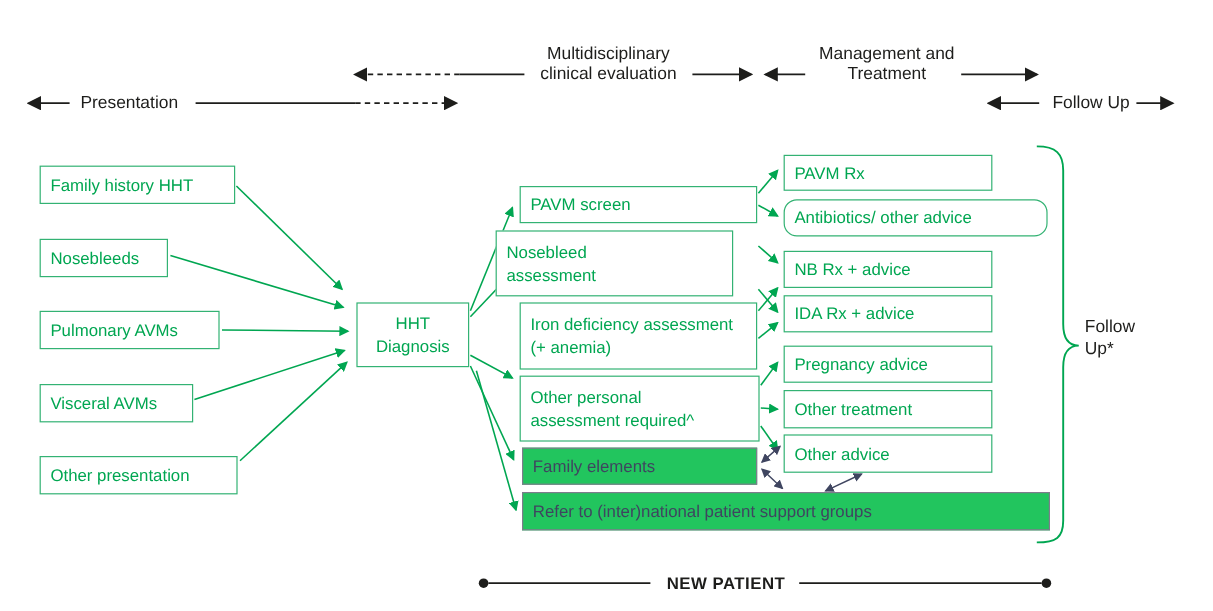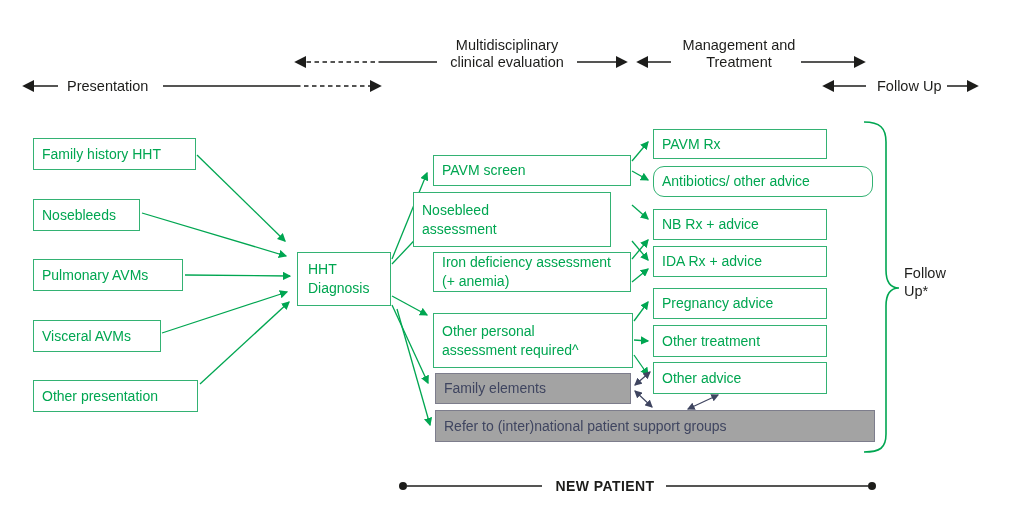--- a/index.html
+++ b/index.html
@@ -10,23 +10,23 @@
   body{font-family:"Liberation Sans",sans-serif;background:#fff;}
   #canvas{position:relative;width:1011px;height:509px;background:var(--bg);overflow:hidden;}
   .gbox{
     position:absolute;border:1.5px solid var(--green-border);color:var(--green);
     font-size:14px;line-height:19px;display:flex;align-items:center;
     padding:0 8px;background:#fff;
   }
   .sbox{
     position:absolute;border:1.5px solid var(--slate-border);color:var(--slate-text);
     font-size:14px;line-height:19px;display:flex;align-items:center;
-    padding:0 8px;background:#a3a3a3;
+    padding:0 8px;background:#22c55e;
   }
-  .center{justify-content:center;}
+  .center{justify-content:center;text-align:center;}
   .hdr{
     position:absolute;color:var(--ink);font-size:14.5px;line-height:17px;
     text-align:center;
   }
   .hdr-left{text-align:left;}
   .brace-label{
     position:absolute;color:var(--ink);font-size:14.5px;line-height:18px;
   }
   .footer-label{
     position:absolute;color:var(--ink);font-size:14px;font-weight:bold;
@@ -114,21 +114,21 @@
   <div class="gbox" style="left:33px;top:138px;width:163px;height:32px;">Family history HHT</div>
   <div class="gbox" style="left:33px;top:199px;width:107px;height:32px;">Nosebleeds</div>
   <div class="gbox" style="left:33px;top:259px;width:150px;height:32px;">Pulmonary AVMs</div>
   <div class="gbox" style="left:33px;top:320px;width:128px;height:32px;">Visceral AVMs</div>
   <div class="gbox" style="left:33px;top:380px;width:165px;height:32px;">Other presentation</div>
 
   <div class="gbox center" style="left:297px;top:252px;width:94px;height:54px;padding:0 10px;">HHT Diagnosis</div>
 
   <div class="gbox" style="left:433px;top:155px;width:198px;height:31px;">PAVM screen</div>
   <div class="gbox" style="left:413px;top:192px;width:198px;height:55px;padding-right:60px;">Nosebleed assessment</div>
-  <div class="gbox" style="left:433px;top:252px;width:198px;height:40px;">Iron deficiency assessment (+ anemia)</div>
+  <div class="gbox" style="left:433px;top:252px;width:198px;height:56px;">Iron deficiency assessment (+ anemia)</div>
   <div class="gbox" style="left:433px;top:313px;width:200px;height:55px;padding-right:30px;">Other personal assessment required^</div>
   <div class="sbox" style="left:435px;top:373px;width:196px;height:31px;">Family elements</div>
   <div class="sbox" style="left:435px;top:410px;width:440px;height:32px;">Refer to (inter)national patient support groups</div>
 
   <div class="gbox" style="left:653px;top:129px;width:174px;height:30px;">PAVM Rx</div>
   <div class="gbox" style="left:653px;top:166px;width:220px;height:31px;border-radius:11px;">Antibiotics/ other advice</div>
   <div class="gbox" style="left:653px;top:209px;width:174px;height:31px;">NB Rx + advice</div>
   <div class="gbox" style="left:653px;top:246px;width:174px;height:31px;">IDA Rx + advice</div>
   <div class="gbox" style="left:653px;top:288px;width:174px;height:31px;">Pregnancy advice</div>
   <div class="gbox" style="left:653px;top:325px;width:174px;height:32px;">Other treatment</div>

